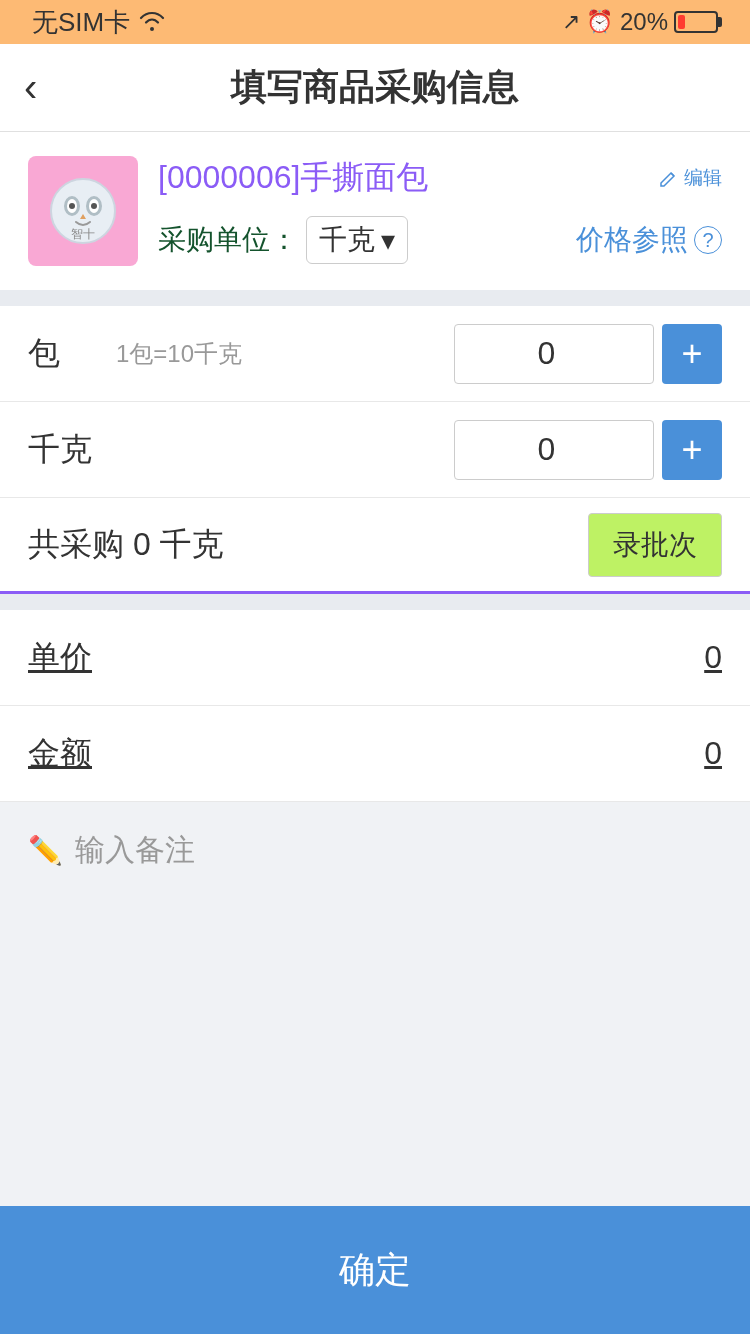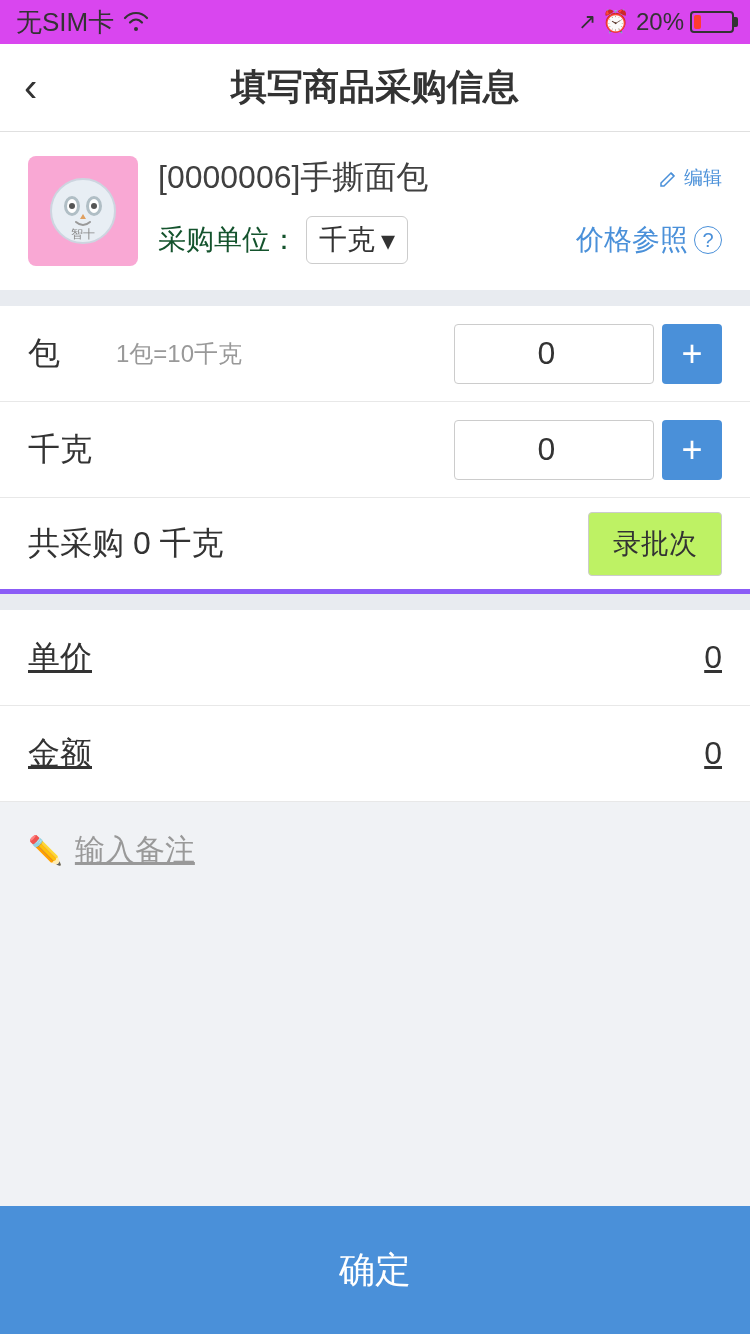--- a/index.html
+++ b/index.html
@@ -9,25 +9,25 @@
       min-height: 1334px;
       font-family: -apple-system, "PingFang SC", "Helvetica Neue", sans-serif;
       background: #f0f2f5;
       font-size: 32px;
       color: #333;
     }
 
     
     .status-bar {
       height: 44px;
-      background: #d946ef;
+      background: #fdba74;
       display: flex;
       align-items: center;
       justify-content: space-between;
-      padding: 0 16px;
+      padding: 0 32px;
       font-size: 26px;
       color: #333;
     }
     .status-left { display: flex; align-items: center; gap: 8px; }
     .status-center { font-size: 30px; font-weight: 500; }
     .status-right { display: flex; align-items: center; gap: 6px; font-size: 24px; }
     .battery-icon {
       display: inline-flex; align-items: center;
       width: 44px; height: 22px; border: 2px solid #333; border-radius: 4px;
       position: relative; padding: 2px;
@@ -75,21 +75,21 @@
       display: flex; align-items: center; justify-content: center;
       flex-shrink: 0;
     }
     .owl-logo {
       width: 70px; height: 70px;
     }
     .product-info { flex: 1; }
     .product-name-row {
       display: flex; justify-content: space-between; align-items: center;
     }
-    .product-name { font-size: 32px; font-weight: 500; color: #404040; }
+    .product-name { font-size: 32px; font-weight: 500; color: #8b5cf6; }
     .edit-link { font-size: 19px; color: #4a90d9; display: flex; align-items: center; gap: 4px; }
     .product-unit-row {
       margin-top: 16px;
       display: flex; justify-content: space-between; align-items: center;
     }
     .unit-label { font-size: 28px; color: #14532d; }
     .unit-select {
       display: inline-flex; align-items: center; gap: 6px;
       border: 1px solid #ccc; border-radius: 6px;
       padding: 4px 12px; font-size: 28px; color: #333; background: #fff;
@@ -136,21 +136,21 @@
       display: flex; align-items: center; justify-content: center;
       margin-left: 8px;
     }
 
     
     .total-row {
       display: flex; align-items: center; justify-content: space-between;
       padding: 0 28px;
       height: 96px;
       background: #fff;
-      border-bottom: 5px solid #8b5cf6;
+      border-bottom: 3px solid #8b5cf6;
     }
     .total-text { font-size: 32px; color: #333; }
     .batch-btn {
       border: 1px solid #ccc; border-radius: 4px;
       padding: 12px 24px; font-size: 28px; color: #333;
       background: #bef264; cursor: pointer;
     }
 
     
     .info-section { background: #fff; margin-top: 0; }
@@ -163,21 +163,21 @@
     .info-label { font-size: 32px; color: #333; }
     .info-value { font-size: 32px; color: #333; }
 
     
     .remark-section {
       background: #f0f2f5;
       padding: 28px;
       min-height: 80px;
       display: flex; align-items: center; gap: 12px;
     }
-    .remark-text { font-size: 30px; color: #999; text-decoration: underline; }
+    .remark-text { font-size: 30px; color: #999; }
 
     
     .content-spacer {
       flex: 1; background: #f0f2f5;
       min-height: 200px;
     }
 
     
     .confirm-btn-wrapper {
       position: fixed;

